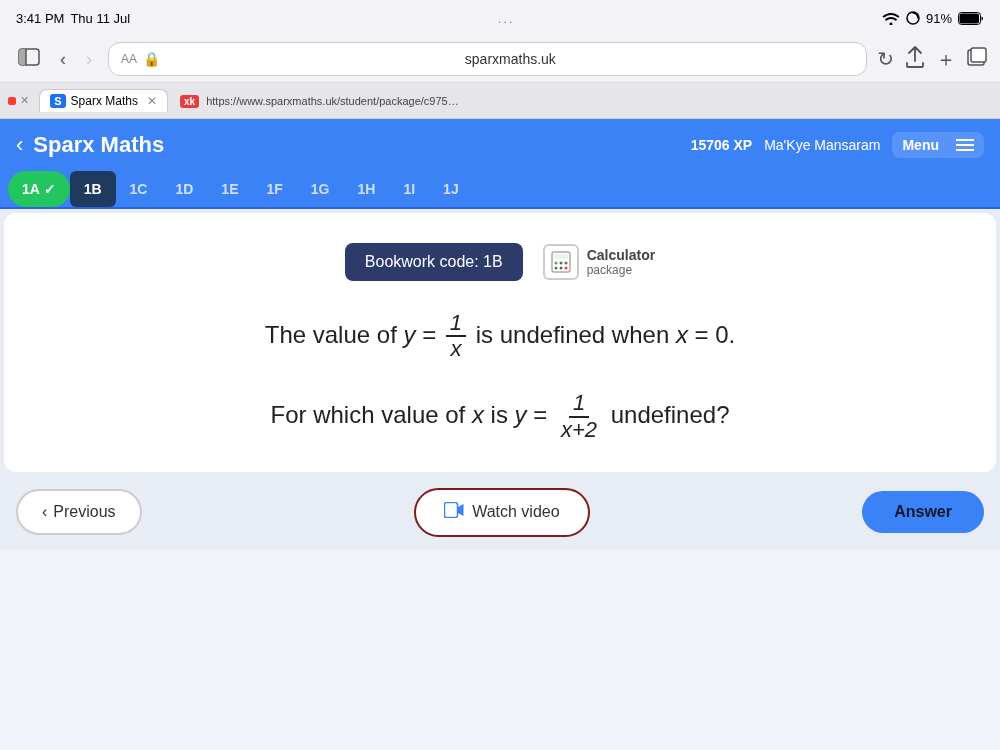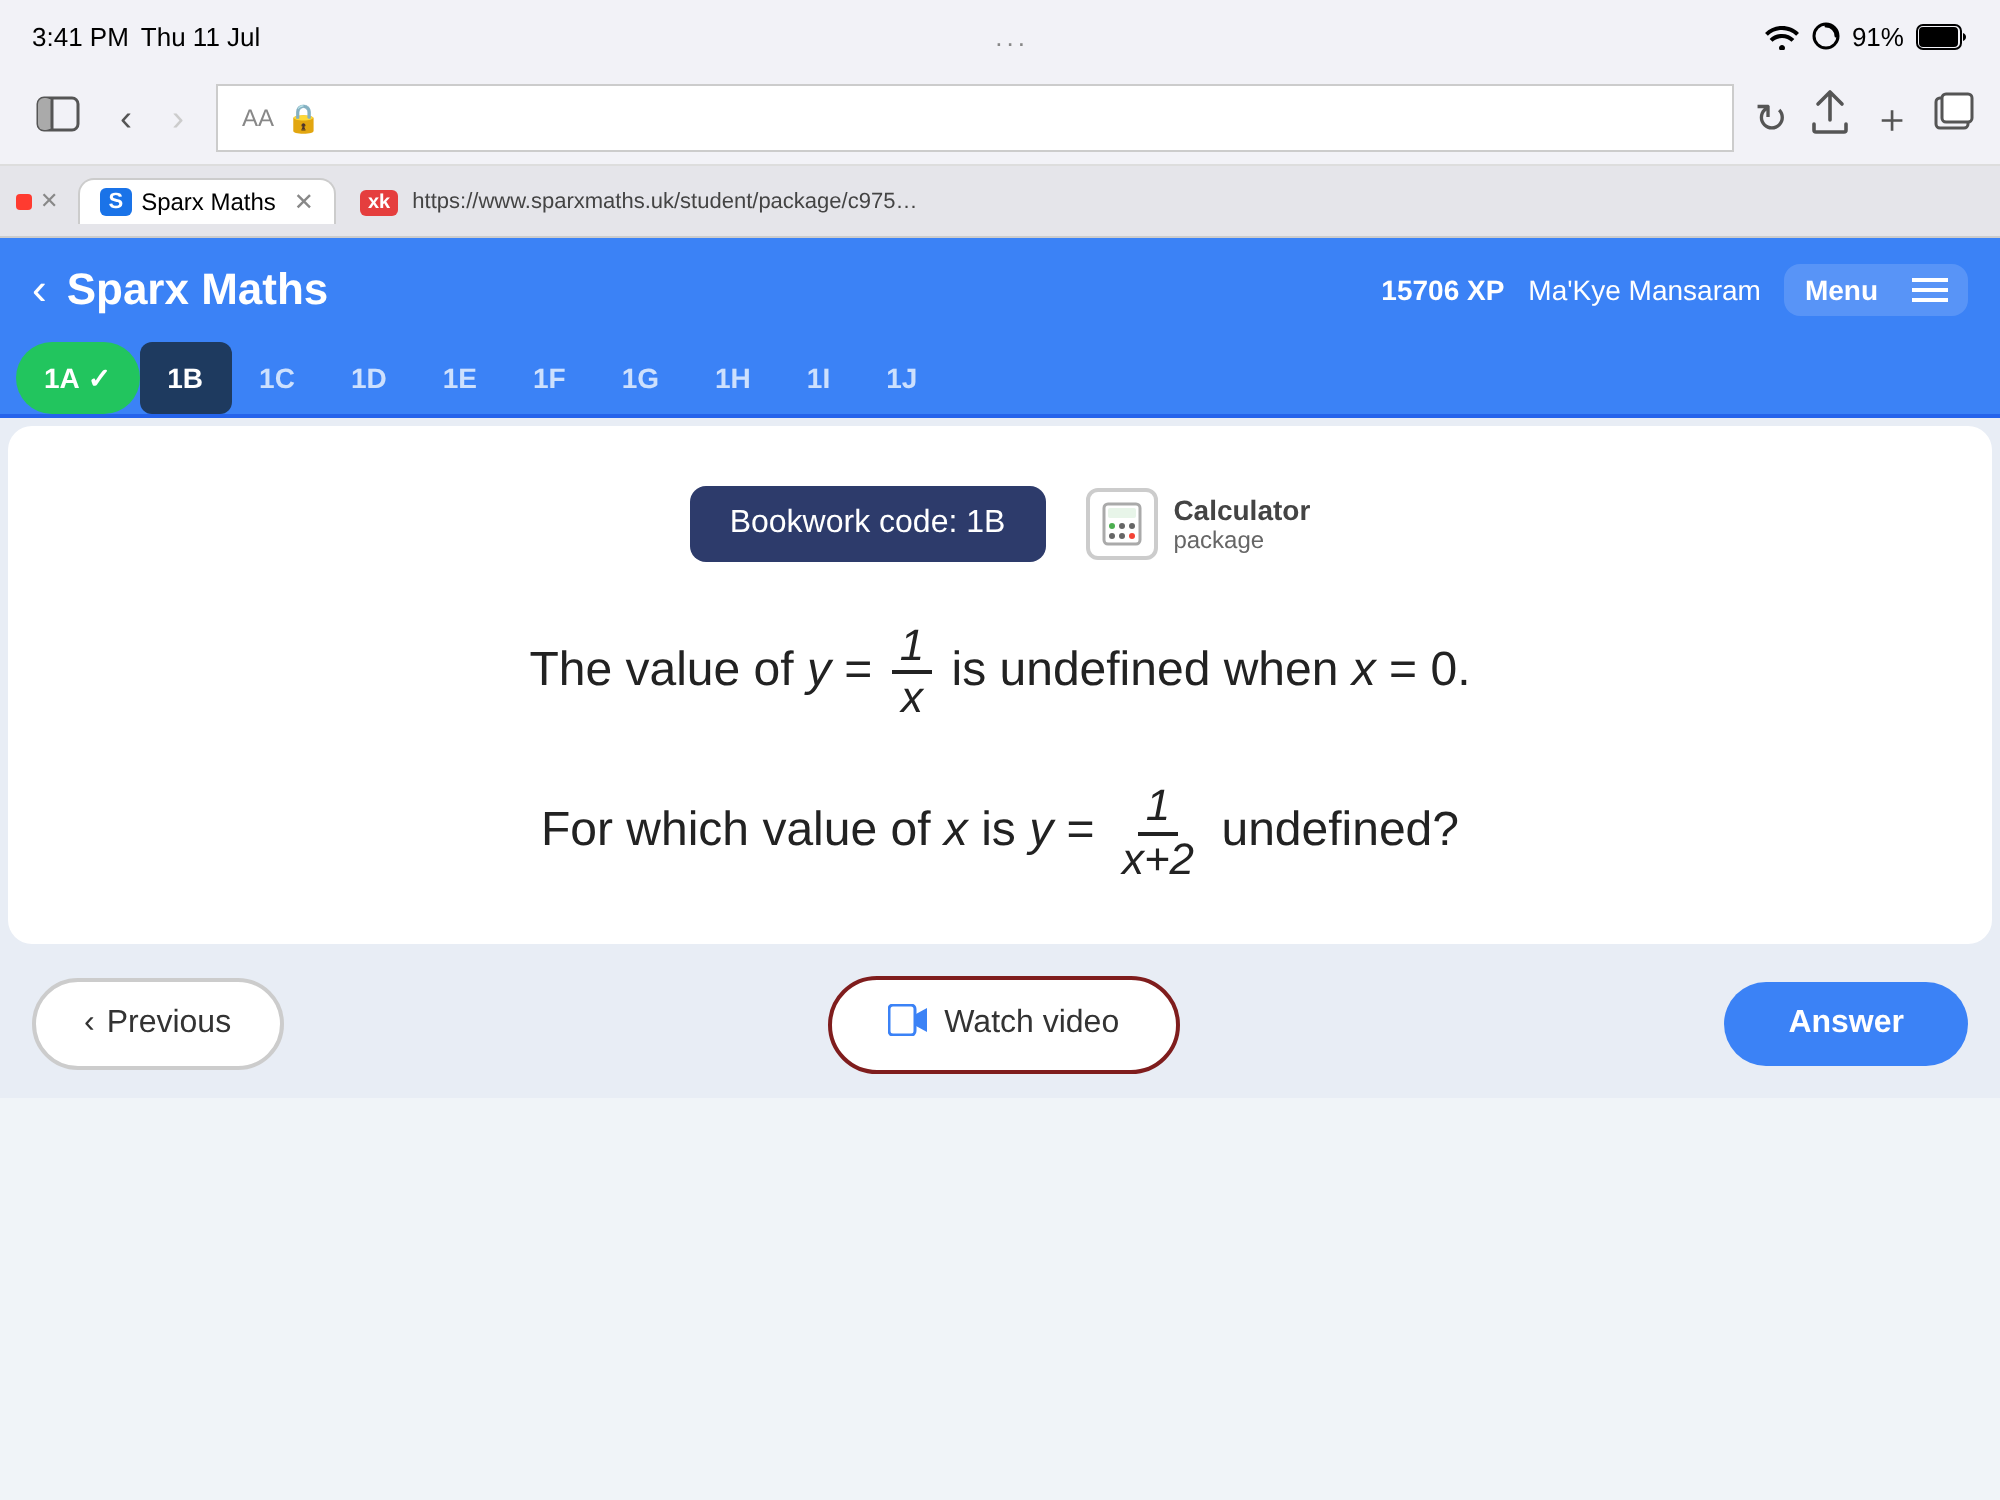--- a/index.html
+++ b/index.html
@@ -30,21 +30,21 @@
       gap: 10px;
       border-bottom: 1px solid #ddd;
     }
     .browser-controls { display: flex; align-items: center; gap: 8px; }
     .browser-btn {
       background: none; border: none; cursor: pointer;
       font-size: 18px; color: #555; padding: 2px 6px;
     }
     .browser-btn.disabled { color: #ccc; }
     .url-bar {
-      flex: 1; background: white; border: 1px solid #ccc; border-radius: 0;
+      flex: 1; background: white; border: 1px solid #ccc; border-radius: 12px;
       height: 34px; display: flex; align-items: center; padding: 0 12px; gap: 6px;
       font-size: 14px; color: #333;
     }
     .url-bar .lock-icon { color: #888; font-size: 12px; }
     .url-bar .url-text { flex: 1; text-align: center; }
     .browser-actions { display: flex; gap: 10px; align-items: center; }
     .browser-action-btn { background: none; border: none; cursor: pointer; font-size: 20px; color: #555; }
 
     
     .tab-bar {
@@ -247,21 +247,21 @@
       gap: 8px;
     }
     .watch-icon { color: #3b82f6; font-size: 18px; }
     .answer-btn {
       background: #3b82f6;
       border: none;
       border-radius: 50px;
       padding: 12px 32px;
       font-size: 16px;
       cursor: pointer;
-      color: #ffffff;
+      color: #0f172a;
       font-weight: 600;
     }
   </style>
 </head>
 <body>
 
 <div class="status-bar">
   <div class="status-left">
     <span>3:41 PM</span>
     <span>Thu 11 Jul</span>
@@ -305,20 +305,21 @@
     <button class="browser-btn">‹</button>
 
     <button class="browser-btn disabled">›</button>
   </div>
 
   <div class="url-bar">
     <span class="lock-icon">
       <span>AA</span>
     </span>
     <span>🔒</span>
+    <span class="url-text">sparxmaths.uk</span>
   </div>
 
   <div class="browser-actions">
 
     <button class="browser-action-btn">↻</button>
 
     <button class="browser-action-btn">
       <svg width="22" height="24" viewBox="0 0 22 24" fill="none">
         <path d="M11 2v14M5 8l6-6 6 6M3 18v3a1 1 0 001 1h14a1 1 0 001-1v-3" stroke="#555" stroke-width="1.8" stroke-linecap="round" stroke-linejoin="round"></path>
       </svg>

